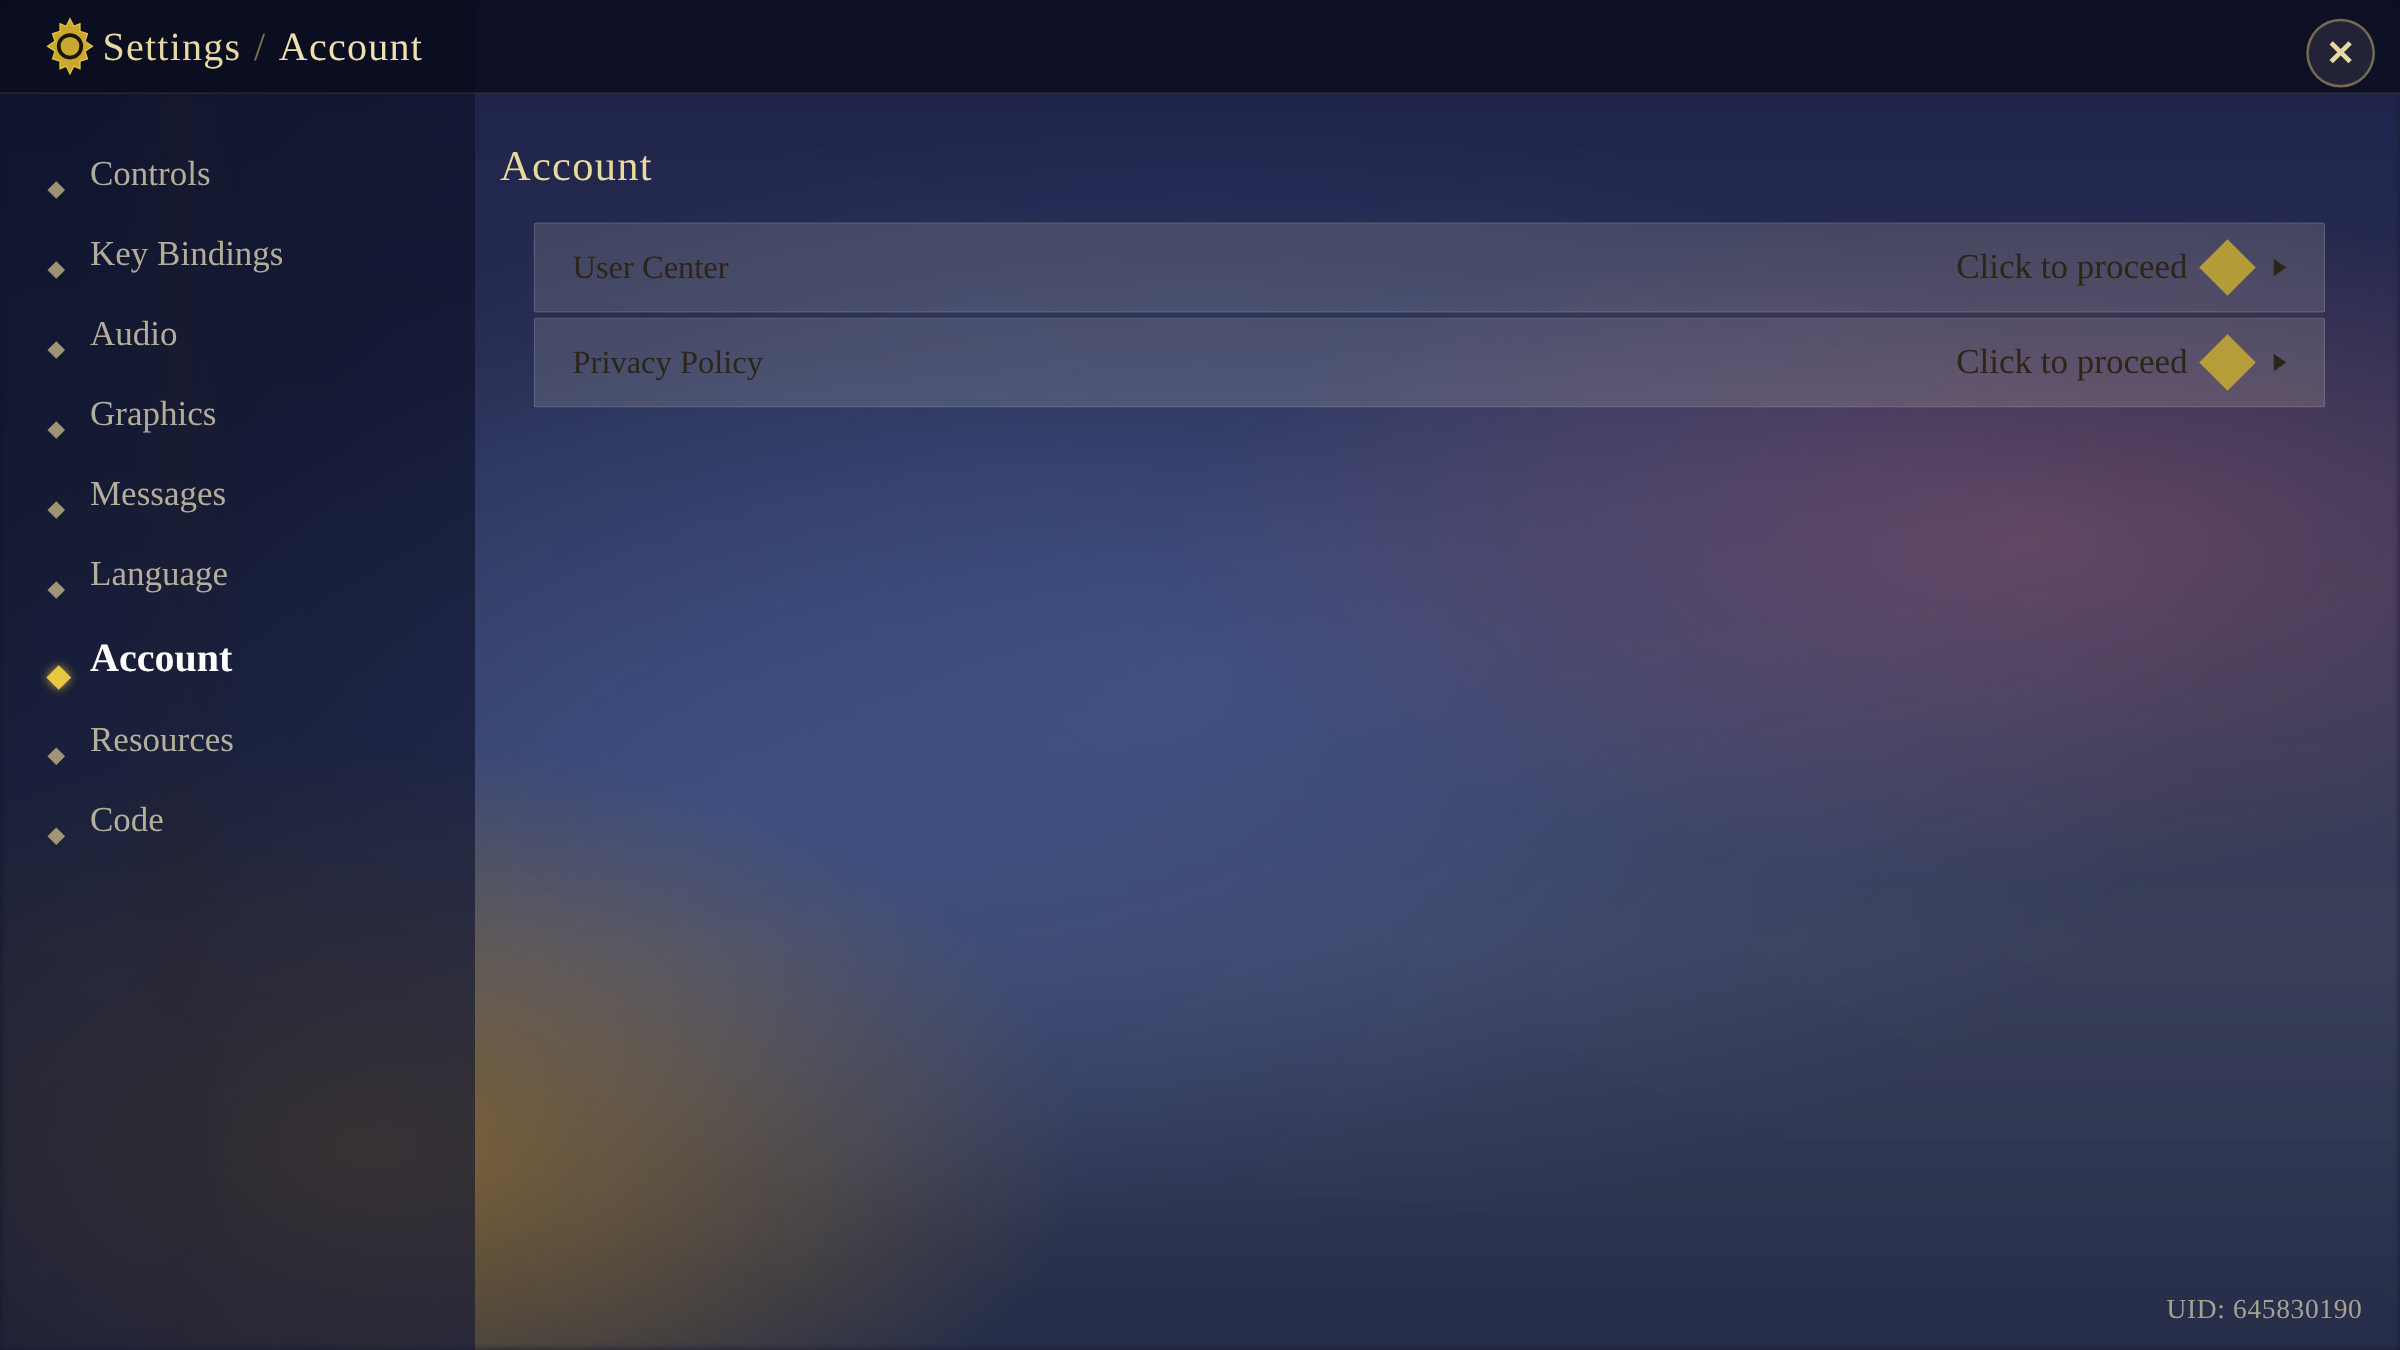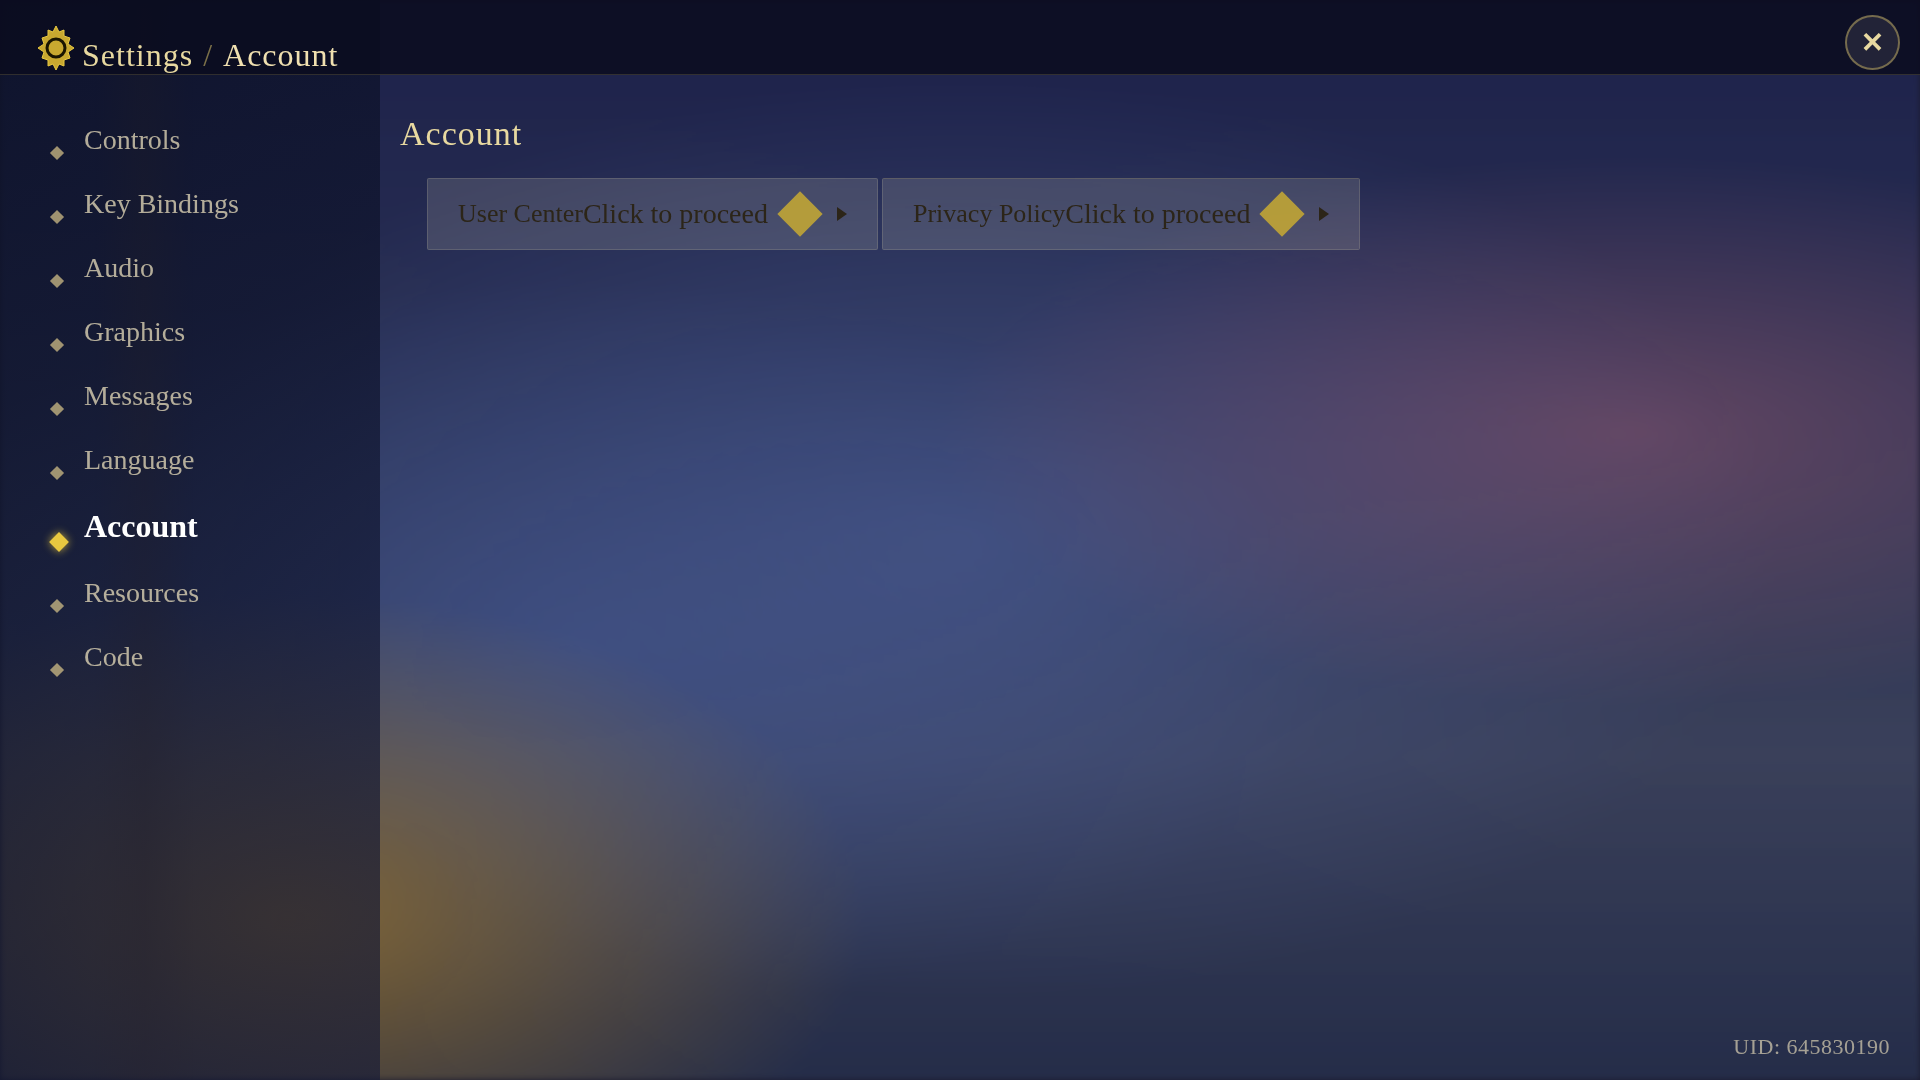--- a/index.html
+++ b/index.html
@@ -49,21 +49,21 @@
 
     
     .title-bar {
       position: absolute;
       top: 0;
       left: 0;
       right: 0;
       height: 75px;
       background: rgba(10, 12, 30, 0.85);
       display: flex;
-      align-items: flex-end;
+      align-items: center;
       padding: 0 30px;
       border-bottom: 1px solid rgba(200,180,100,0.2);
     }
 
     .title-text {
       font-size: 32px;
       color: #e8d9a0;
       letter-spacing: 1px;
       font-weight: normal;
     }
@@ -93,21 +93,21 @@
       justify-content: center;
       color: #e8d9a0;
       font-size: 28px;
       font-weight: bold;
     }
 
     
     .sidebar {
       position: absolute;
       top: 80px;
-      left: 12px;
+      left: 0;
       width: 440px;
       padding: 30px 20px;
     }
 
     .nav-item {
       display: flex;
       align-items: center;
       padding: 14px 20px;
       cursor: pointer;
       color: rgba(220,210,180,0.8);
@@ -160,21 +160,21 @@
       font-size: 34px;
       color: #e8d9a0;
       margin-bottom: 25px;
       font-weight: normal;
       letter-spacing: 1px;
     }
 
     
     .settings-list {
       display: flex;
-      flex-direction: row;
+      flex-direction: column;
       gap: 4px;
       padding-left: 27px;
     }
 
     .settings-row {
       display: flex;
       align-items: center;
       justify-content: space-between;
       background: rgba(240, 235, 210, 0.15);
       border: 1px solid rgba(200,190,160,0.2);

